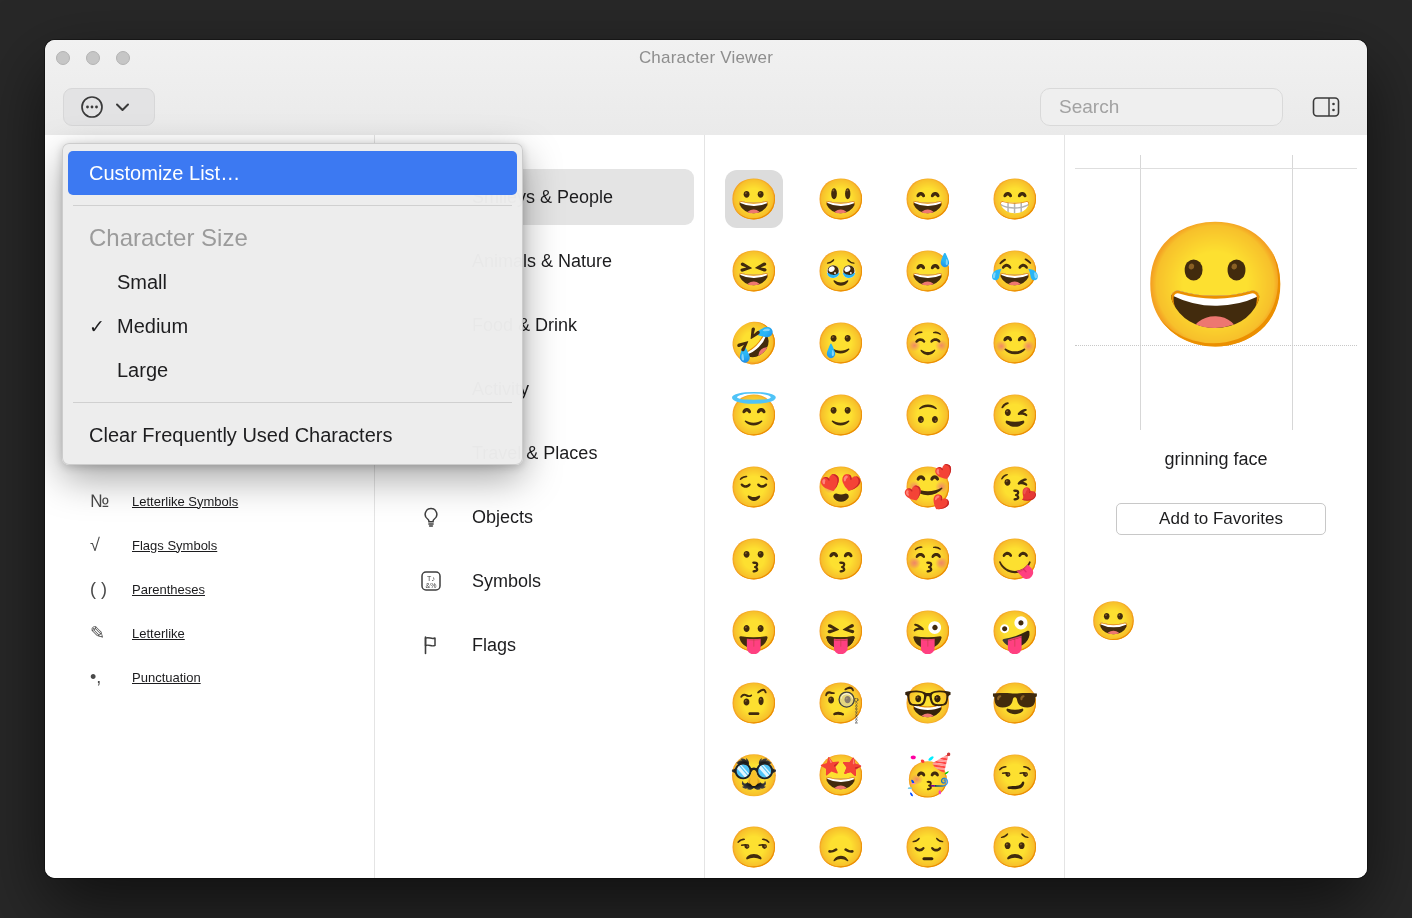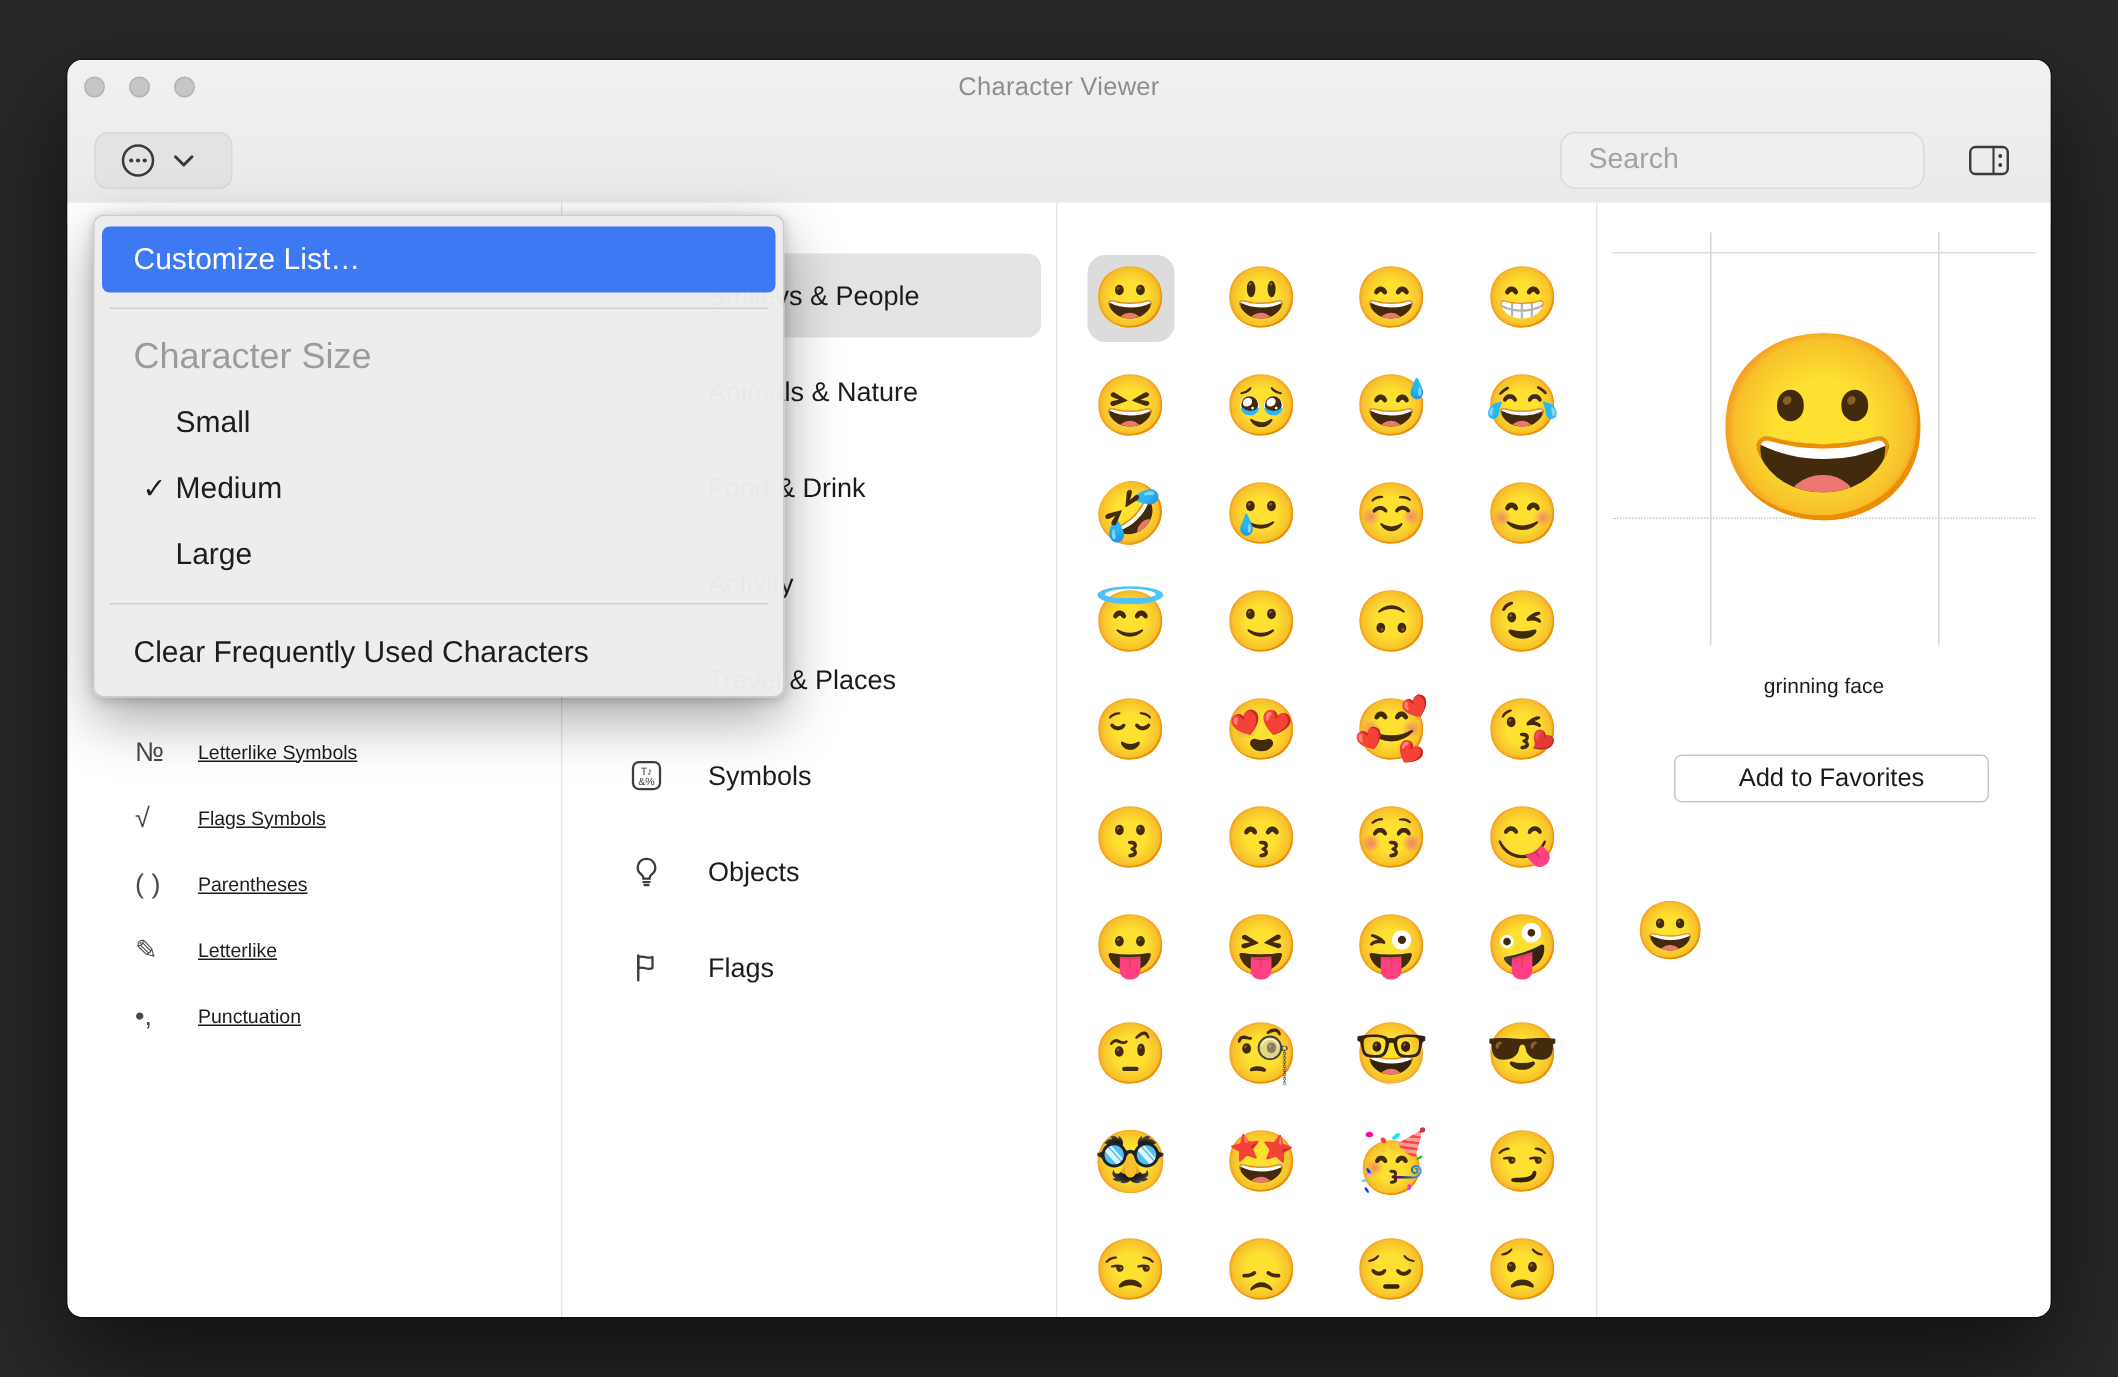--- a/index.html
+++ b/index.html
@@ -79,40 +79,39 @@
   
   .guide-v { position:absolute; width:1px; background:#d7d7d7; top:20px; height:275px; }
   .guide-h { position:absolute; height:1px; background:#dedede; left:10px; width:282px; }
   .guide-h.dotted { background:none; border-top:1px dotted #c8c8c8; }
   .big-emoji {
     position:absolute; top:85px; left:0; width:302px; text-align:center;
     font-size:122px; line-height:130px;
   }
   .preview-name {
     position:absolute; top:314px; left:0; width:302px; text-align:center;
-    font-size:14px; color:#1c1c1e;
+    font-size:18px; color:#1c1c1e;
   }
   .fav-btn {
     position:absolute; top:368px; left:51px; width:210px; height:32px;
     background:#ffffff; border:1px solid #c8c8c8; border-radius:5px;
     font-size:17px; color:#1c1c1e; font-family:"Liberation Sans",sans-serif;
     display:flex; align-items:center; justify-content:center;
   }
   .variant-emoji {
     position:absolute; top:462px; left:25px; width:48px; height:48px;
     font-size:38px; line-height:48px; text-align:center;
   }
   
   .menu {
     position:absolute; left:17px; top:103px; width:461px; z-index:50;
     background:rgba(237,237,237,.98);
     border:1px solid rgba(0,0,0,.14); border-radius:7px;
     box-shadow:0 14px 38px rgba(0,0,0,.35), 0 2px 8px rgba(0,0,0,.18);
     padding:7px 0;
-    text-align:center;
   }
   .menu-item {
     height:44px; margin:0 5px; border-radius:5px;
     display:flex; align-items:center; padding-left:21px;
     font-size:20px; color:#1d1d1f;
   }
   .menu-item.highlighted { background:#3c79f2; color:#ffffff; }
   .menu-item .check {
     width:28px; font-size:19px; color:#1d1d1f; flex:0 0 28px;
   }
@@ -203,36 +202,36 @@
         <span class="cat-icon"></span>
         <span class="cat-label">Activity</span>
       </div>
       <div class="cat-row">
         <span class="cat-icon"></span>
         <span class="cat-label">Travel &amp; Places</span>
       </div>
       <div class="cat-row">
         <span class="cat-icon">
           <svg width="22" height="22" viewBox="0 0 22 22">
+            <path d="M11 2.5a5.8 5.8 0 0 0-3.4 10.5c.7.5 1.3 1.3 1.3 2.1v.6h4.2v-.6c0-.8.6-1.6 1.3-2.1A5.8 5.8 0 0 0 11 2.5z" fill="none" stroke="#3e3e3e" stroke-width="1.5"></path>
+            <line x1="8.9" y1="18" x2="13.1" y2="18" stroke="#3e3e3e" stroke-width="1.5" stroke-linecap="round"></line>
+            <line x1="9.6" y1="20" x2="12.4" y2="20" stroke="#3e3e3e" stroke-width="1.5" stroke-linecap="round"></line>
+          </svg>
+        </span>
+        <span class="cat-label">Objects</span>
+      </div>
+      <div class="cat-row">
+        <span class="cat-icon">
+          <svg width="22" height="22" viewBox="0 0 22 22">
             <rect x="2" y="2" width="18" height="18" rx="4" fill="none" stroke="#3e3e3e" stroke-width="1.5"></rect>
             <text x="11" y="10.5" font-size="7" fill="#3e3e3e" text-anchor="middle" font-family="Liberation Sans, sans-serif">T♪</text>
             <text x="11" y="17.5" font-size="7" fill="#3e3e3e" text-anchor="middle" font-family="Liberation Sans, sans-serif">&amp;%</text>
           </svg>
         </span>
         <span class="cat-label">Symbols</span>
-      </div>
-      <div class="cat-row">
-        <span class="cat-icon">
-          <svg width="22" height="22" viewBox="0 0 22 22">
-            <path d="M11 2.5a5.8 5.8 0 0 0-3.4 10.5c.7.5 1.3 1.3 1.3 2.1v.6h4.2v-.6c0-.8.6-1.6 1.3-2.1A5.8 5.8 0 0 0 11 2.5z" fill="none" stroke="#3e3e3e" stroke-width="1.5"></path>
-            <line x1="8.9" y1="18" x2="13.1" y2="18" stroke="#3e3e3e" stroke-width="1.5" stroke-linecap="round"></line>
-            <line x1="9.6" y1="20" x2="12.4" y2="20" stroke="#3e3e3e" stroke-width="1.5" stroke-linecap="round"></line>
-          </svg>
-        </span>
-        <span class="cat-label">Objects</span>
       </div>
       <div class="cat-row">
         <span class="cat-icon">
           <svg width="22" height="22" viewBox="0 0 22 22">
             <line x1="5.5" y1="3" x2="5.5" y2="19.5" stroke="#3e3e3e" stroke-width="1.6" stroke-linecap="round"></line>
             <path d="M5.5 4.2c3.2-1.8 6.3 1.6 9.5-.2v7.4c-3.2 1.8-6.3-1.6-9.5.2z" fill="none" stroke="#3e3e3e" stroke-width="1.5" stroke-linejoin="round"></path>
           </svg>
         </span>
         <span class="cat-label">Flags</span>
       </div>

